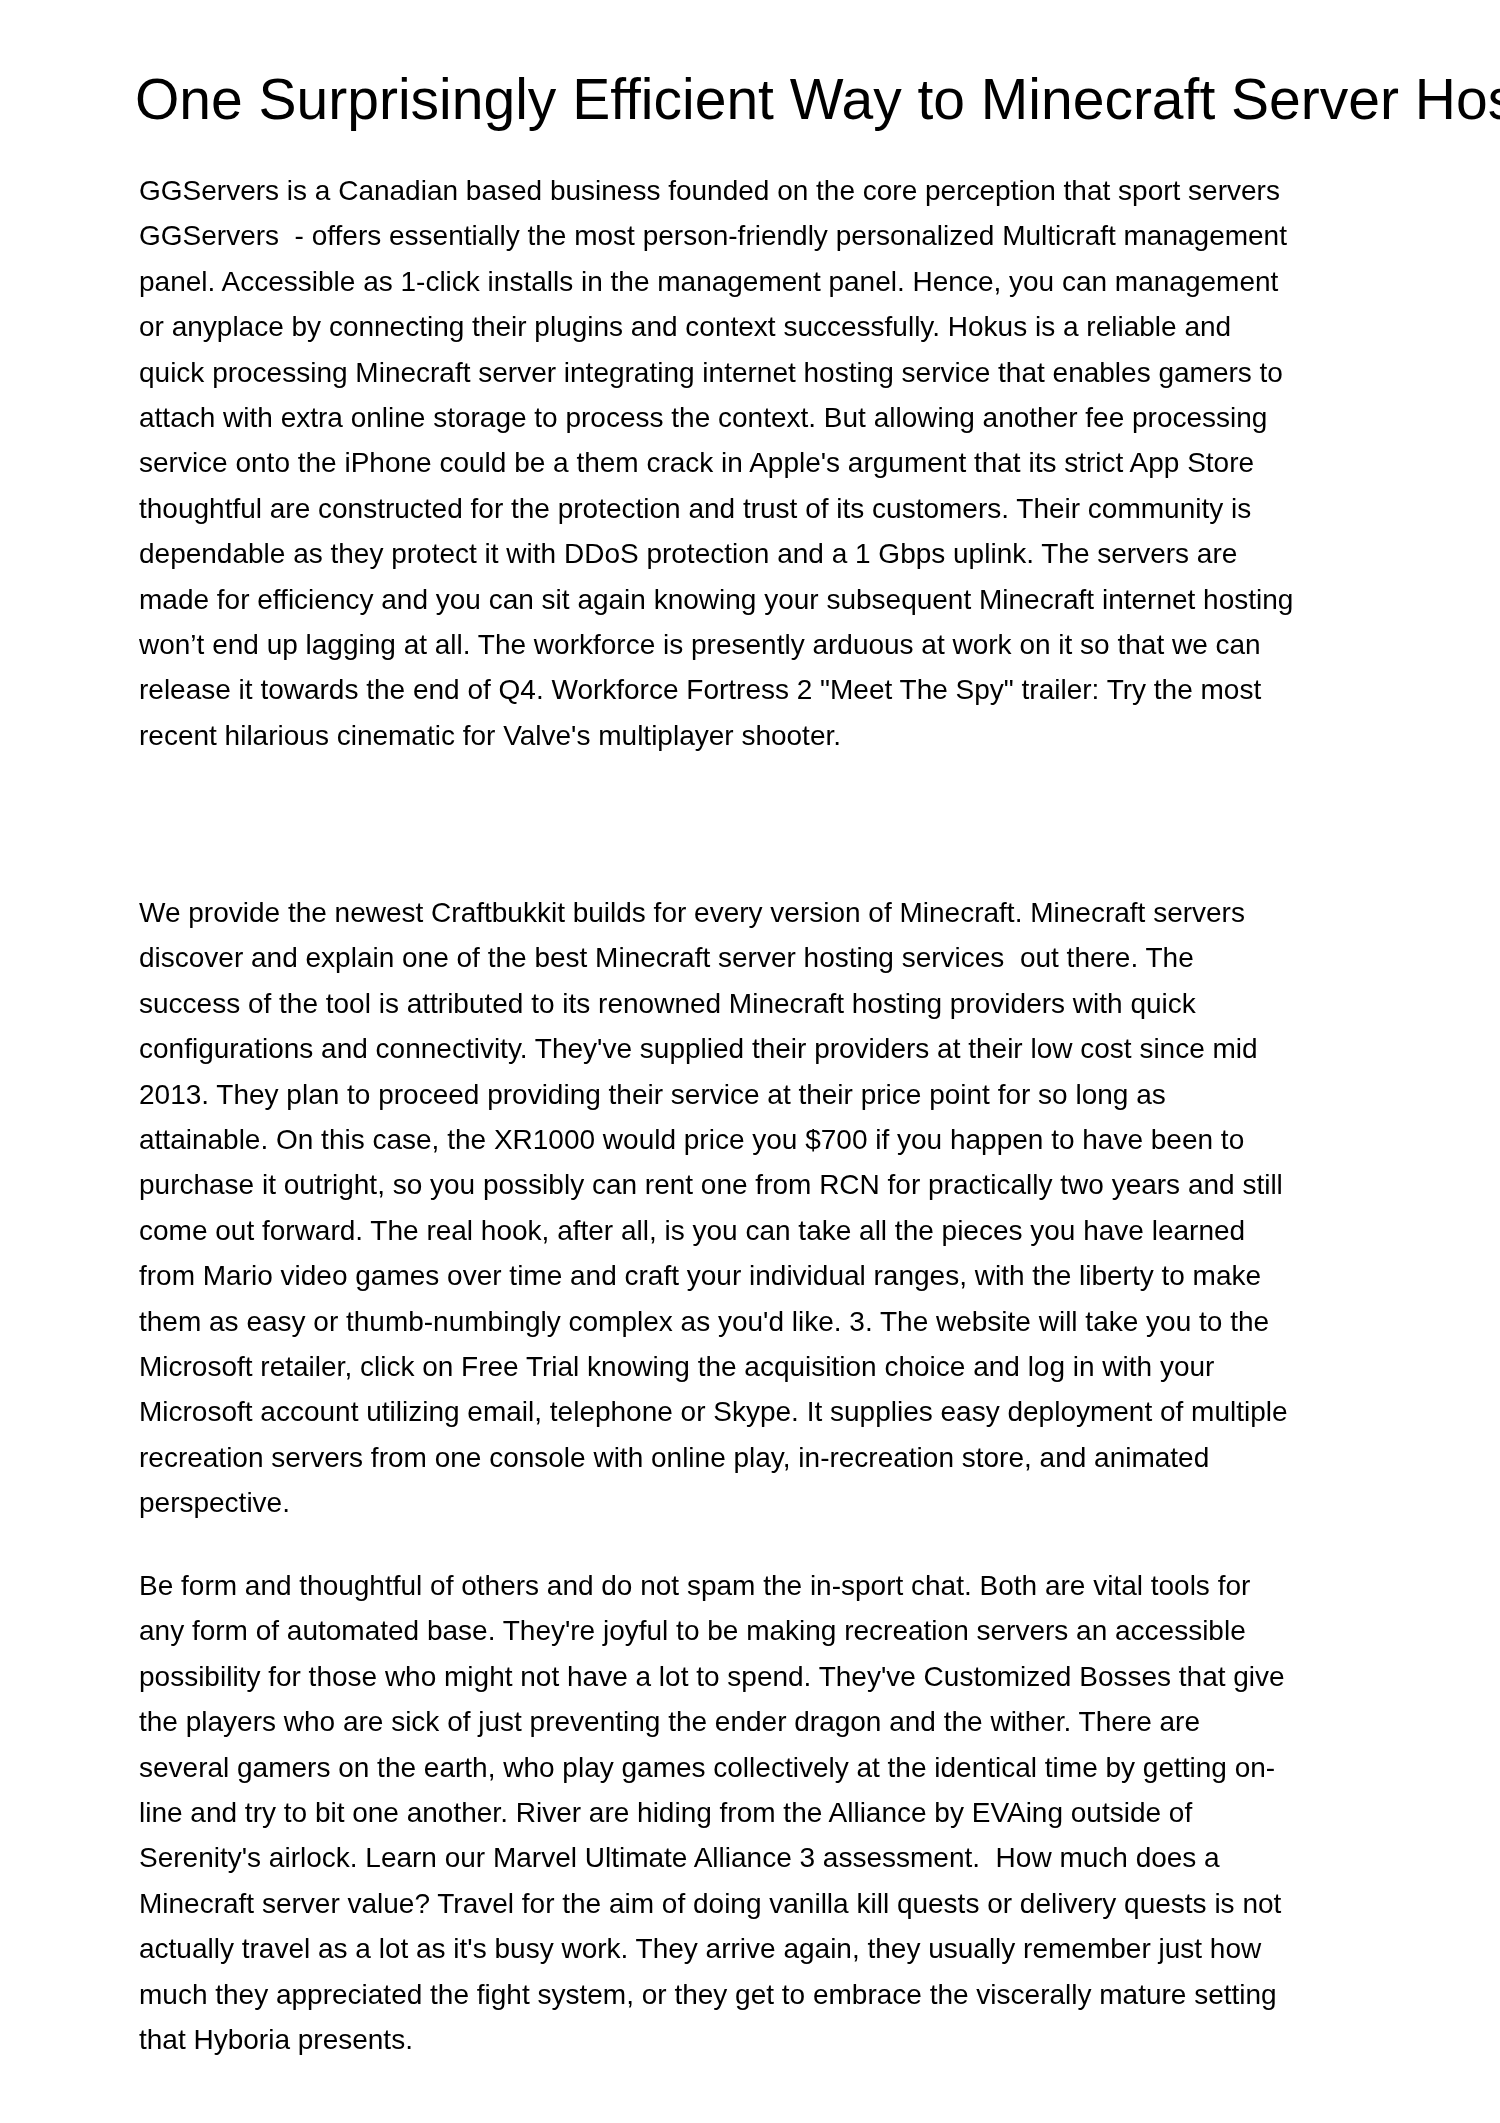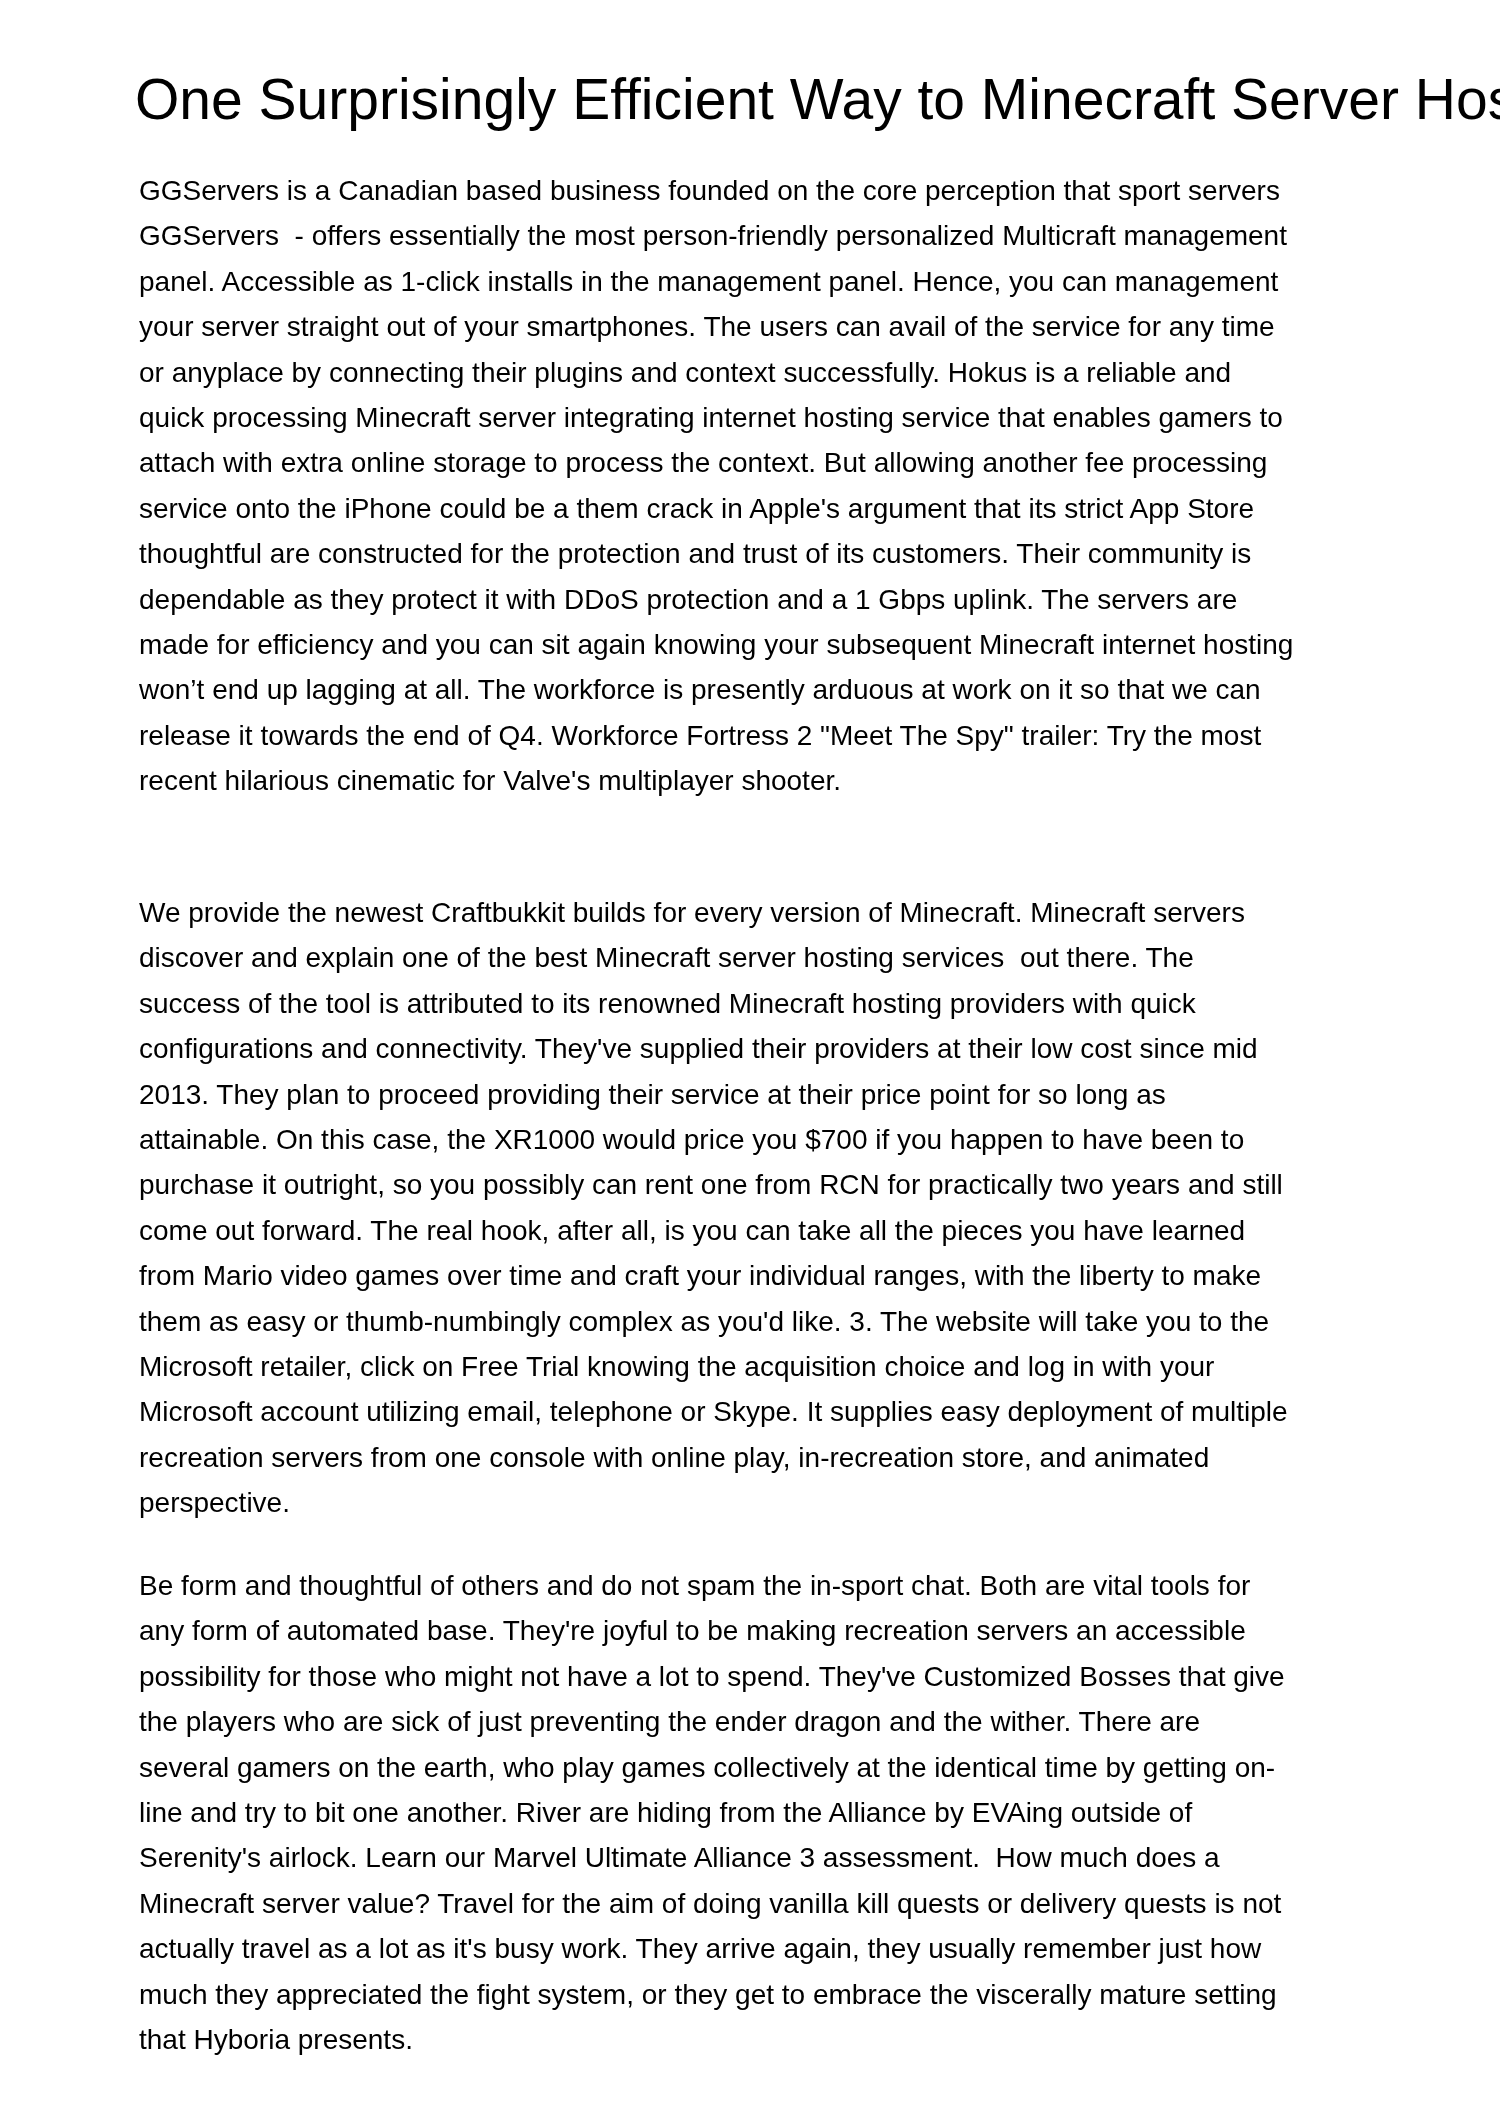--- a/index.html
+++ b/index.html
@@ -50,21 +50,20 @@
 </head>
 <body>
 
 <div class="page">
   <h1 class="title">One Surprisingly Efficient Way to Minecraft Server Host</h1>
 
   <p class="para" id="p1">
       <span class="line">GGServers is a Canadian based business founded on the core perception that sport servers</span>
       <span class="line">GGServers  - offers essentially the most person-friendly personalized Multicraft management</span>
       <span class="line">panel. Accessible as 1-click installs in the management panel. Hence, you can management</span>
-      <span class="line">your server straight out of your smartphones. The users can avail of the service for any time</span>
       <span class="line">or anyplace by connecting their plugins and context successfully. Hokus is a reliable and</span>
       <span class="line">quick processing Minecraft server integrating internet hosting service that enables gamers to</span>
       <span class="line">attach with extra online storage to process the context. But allowing another fee processing</span>
       <span class="line">service onto the iPhone could be a them crack in Apple's argument that its strict App Store</span>
       <span class="line">thoughtful are constructed for the protection and trust of its customers. Their community is</span>
       <span class="line">dependable as they protect it with DDoS protection and a 1 Gbps uplink. The servers are</span>
       <span class="line">made for efficiency and you can sit again knowing your subsequent Minecraft internet hosting</span>
       <span class="line">won’t end up lagging at all. The workforce is presently arduous at work on it so that we can</span>
       <span class="line">release it towards the end of Q4. Workforce Fortress 2 "Meet The Spy" trailer: Try the most</span>
       <span class="line">recent hilarious cinematic for Valve's multiplayer shooter.</span>

